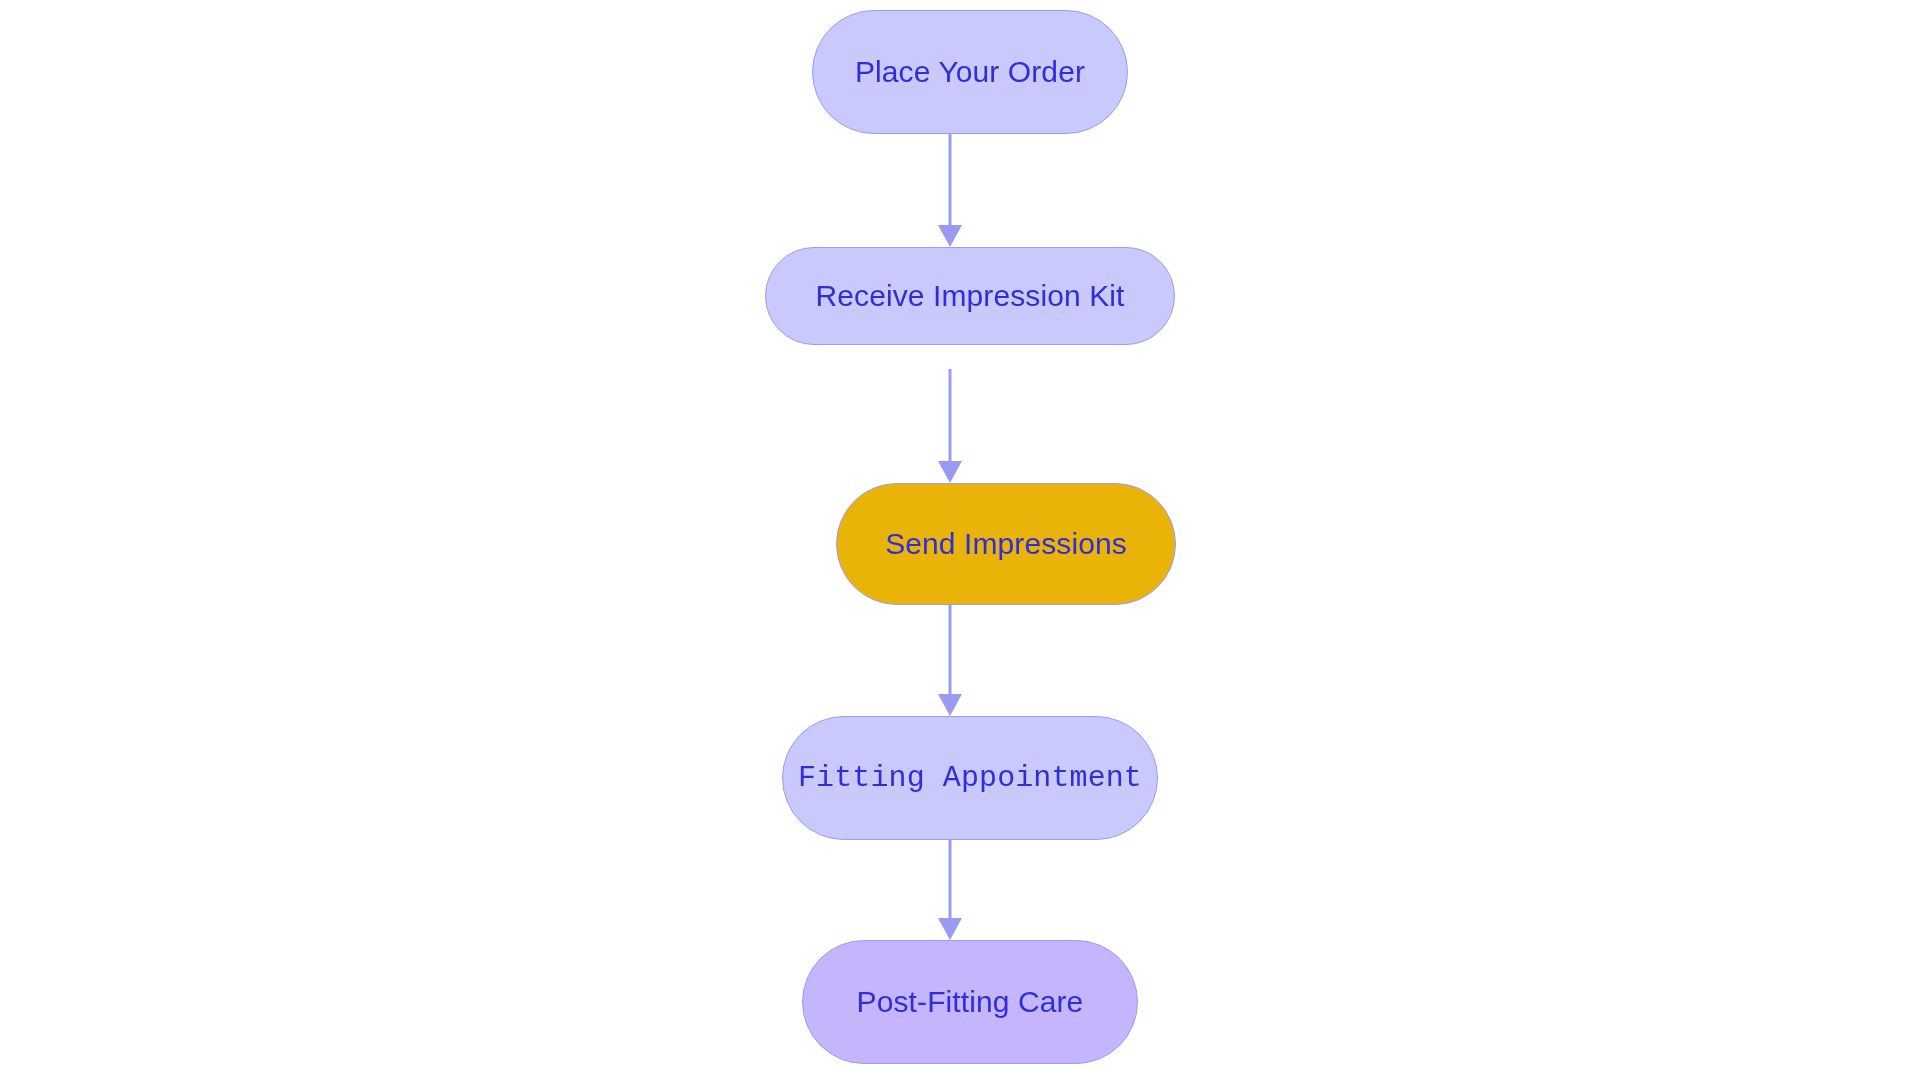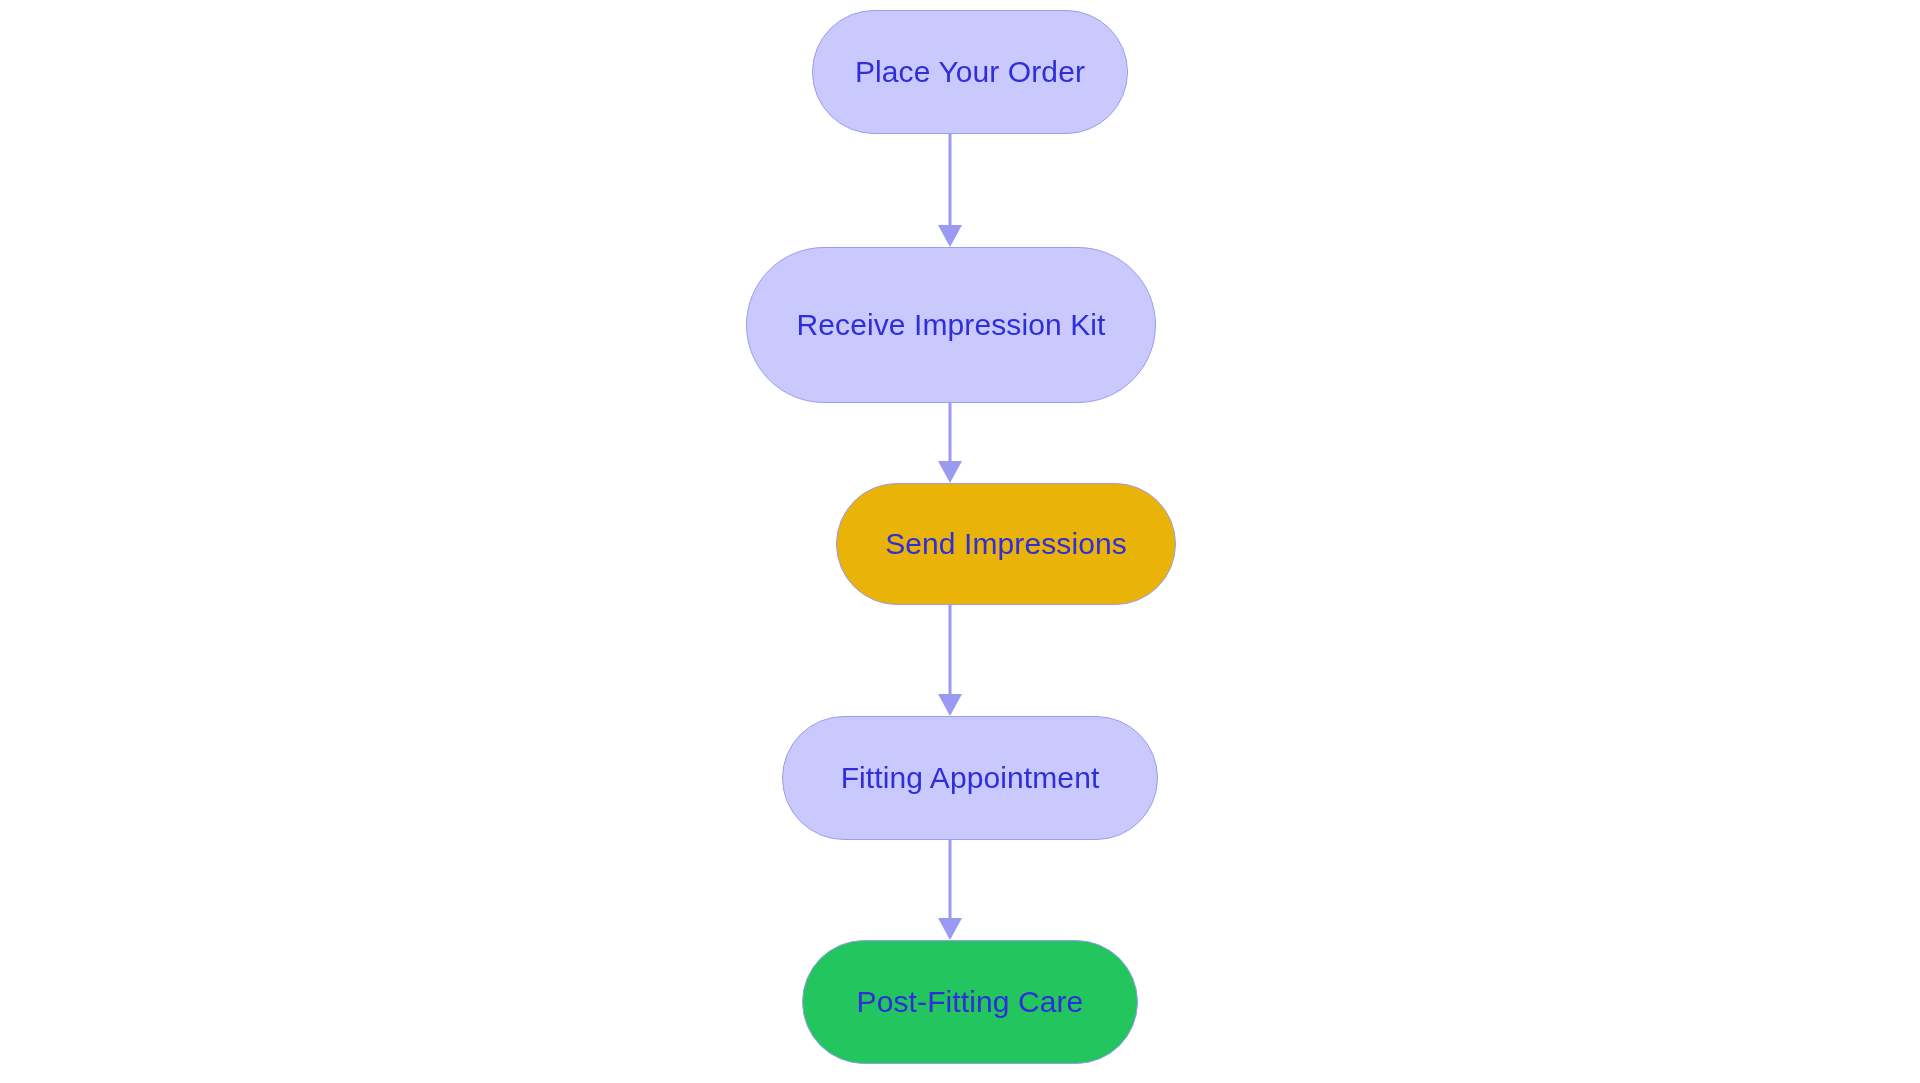--- a/index.html
+++ b/index.html
@@ -74,25 +74,25 @@
     </div>
     <div class="connector" style="left: 930px; top: 840px; height: 100px;">
       <svg width="40" height="100" viewBox="0 0 40 100">
         <line x1="20" y1="0" x2="20" y2="80" stroke="#9a9af2" stroke-width="3"></line>
         <polygon points="8,78 32,78 20,100" fill="#9a9af2"></polygon>
       </svg>
     </div>
     <div class="node" style="left: 812px; top: 10px; width: 316px; height: 124px; background: rgb(201, 201, 253); border-color: rgb(156, 156, 240);">
       <span class="node-label" style="color: rgb(46, 46, 219);">Place Your Order</span>
     </div>
-    <div class="node" style="left: 746px; top: 247px; width: 410px; height: 156px; background: rgb(201, 201, 253); border-color: rgb(156, 156, 240);">
+    <div class="node" style="left: 765px; top: 247px; width: 410px; height: 98px; background: rgb(201, 201, 253); border-color: rgb(156, 156, 240);">
       <span class="node-label" style="color: rgb(46, 46, 219);">Receive Impression Kit</span>
     </div>
     <div class="node" style="left: 836px; top: 483px; width: 340px; height: 122px; background: #eab308; border-color: rgb(156, 156, 240);">
       <span class="node-label" style="color: rgb(46, 46, 219);">Send Impressions</span>
     </div>
-    <div class="node" style="left: 782px; top: 716px; width: 376px; height: 124px; background: rgb(201, 201, 253); border-color: rgb(156, 156, 240);">
+    <div class="node" style="left: 782px; top: 716px; width: 376px; height: 124px; background: rgb(201, 201, 253); border-color: rgb(156, 156, 240); font-family: Liberation Mono, monospace;">
       <span class="node-label" style="color: rgb(46, 46, 219);">Fitting Appointment</span>
     </div>
-    <div class="node" style="left: 802px; top: 940px; width: 336px; height: 124px; background: #22c55e; border-color: rgb(156, 156, 240);">
+    <div class="node" style="left: 802px; top: 940px; width: 336px; height: 124px; background: #c4b5fd; border-color: rgb(156, 156, 240);">
       <span class="node-label" style="color: rgb(46, 46, 219);">Post-Fitting Care</span>
     </div>
   </div>
 
 </body></html>

